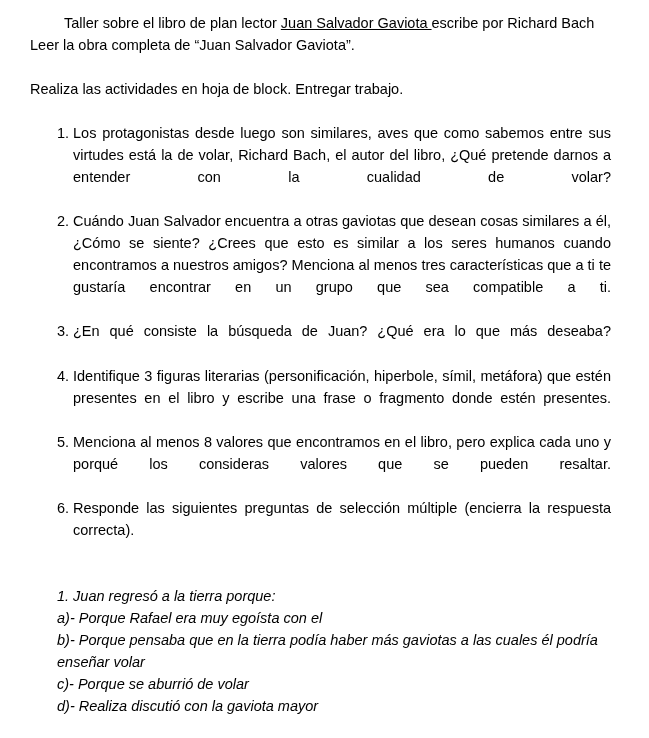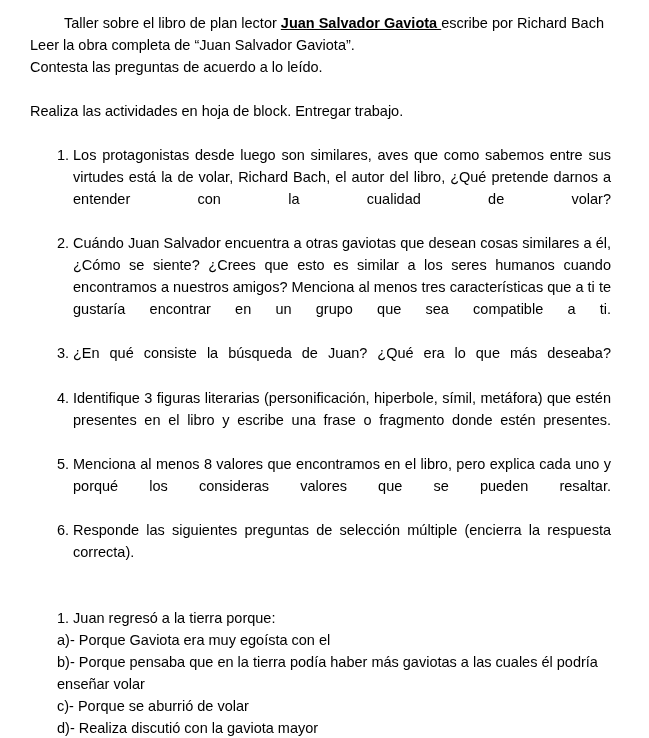--- a/index.html
+++ b/index.html
@@ -26,21 +26,21 @@
   }
 
   
   .intro { margin: 0; }
   .intro-line {
     margin: 0;
     white-space: pre-wrap;
   }
   .intro-line.first { text-indent: 34px; }
   .title-strong {
-    font-weight: bold;
+    font-weight: normal;
     text-decoration: underline;
   }
   .spacer-line { height: 1.52em; }
 
   
   ol.questions {
     margin: 0;
     padding: 0;
     list-style: none;
   }
@@ -65,31 +65,31 @@
     width: 100%;
   }
 
   
   .mc-block { margin: 0; }
   .mc-gap { height: 1.52em; }
   .mc-line {
     margin: 0;
     padding-left: 27px;
     text-align: left;
+    font-style: italic;
   }
 </style>
 </head>
 <body>
 
 <div class="page">
 
   <div class="intro">
     <p class="intro-line first"><span>Taller sobre el libro de plan lector </span><span class="title-strong">Juan Salvador Gaviota </span><span>escribe por Richard Bach</span></p>
     <p class="intro-line">Leer la obra completa de “Juan Salvador Gaviota”.</p>
-    <p class="intro-line">Contesta las preguntas de acuerdo a lo leído.</p>
     <div class="spacer-line"></div>
     <p class="intro-line">Realiza las actividades en hoja de block. Entregar trabajo.</p>
   </div>
 
   <div class="spacer-line"></div>
 
   <ol class="questions">
     <li>
       <span class="marker">1.</span>
       <span class="qtext">Los protagonistas desde luego son similares, aves que como sabemos entre sus virtudes está la de volar, Richard Bach, el autor del libro, ¿Qué pretende darnos a entender con la cualidad de volar?</span>
@@ -113,20 +113,20 @@
     <li>
       <span class="marker">6.</span>
       <span class="qtext">Responde las siguientes preguntas de selección múltiple (encierra la respuesta correcta).</span>
     </li>
   </ol>
 
   <div class="mc-block">
 
     <div class="mc-gap"></div>
     <p class="mc-line">1. Juan regresó a la tierra porque:</p>
-    <p class="mc-line">a)- Porque Gaviota era muy egoísta con el</p>
+    <p class="mc-line">a)- Porque Rafael era muy egoísta con el</p>
     <p class="mc-line">b)- Porque pensaba que en la tierra podía haber más gaviotas a las cuales él podría enseñar volar</p>
     <p class="mc-line">c)- Porque se aburrió de volar</p>
     <p class="mc-line">d)- Realiza discutió con la gaviota mayor</p>
 
   </div>
 
 </div>
 
 </body></html>

